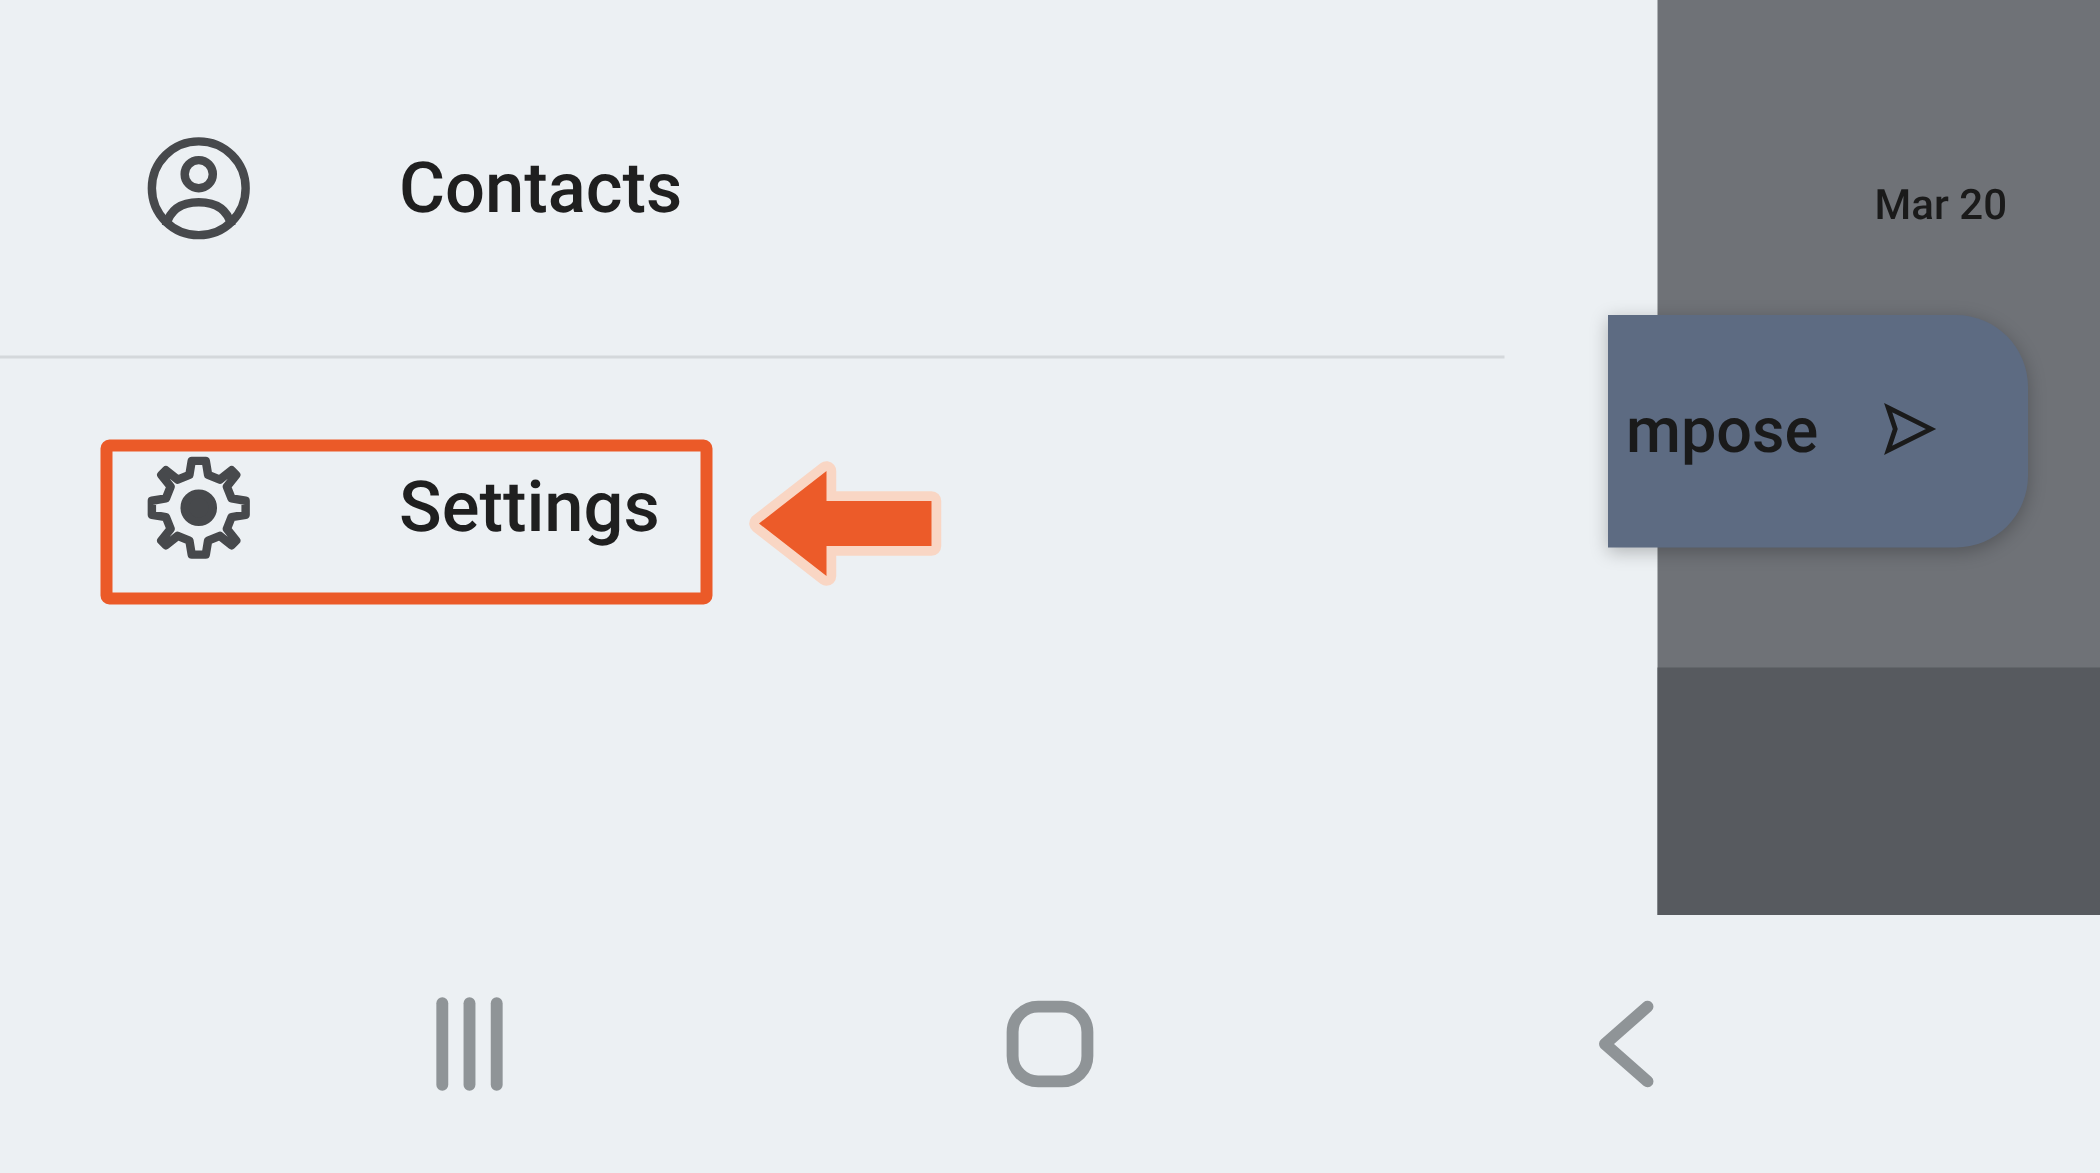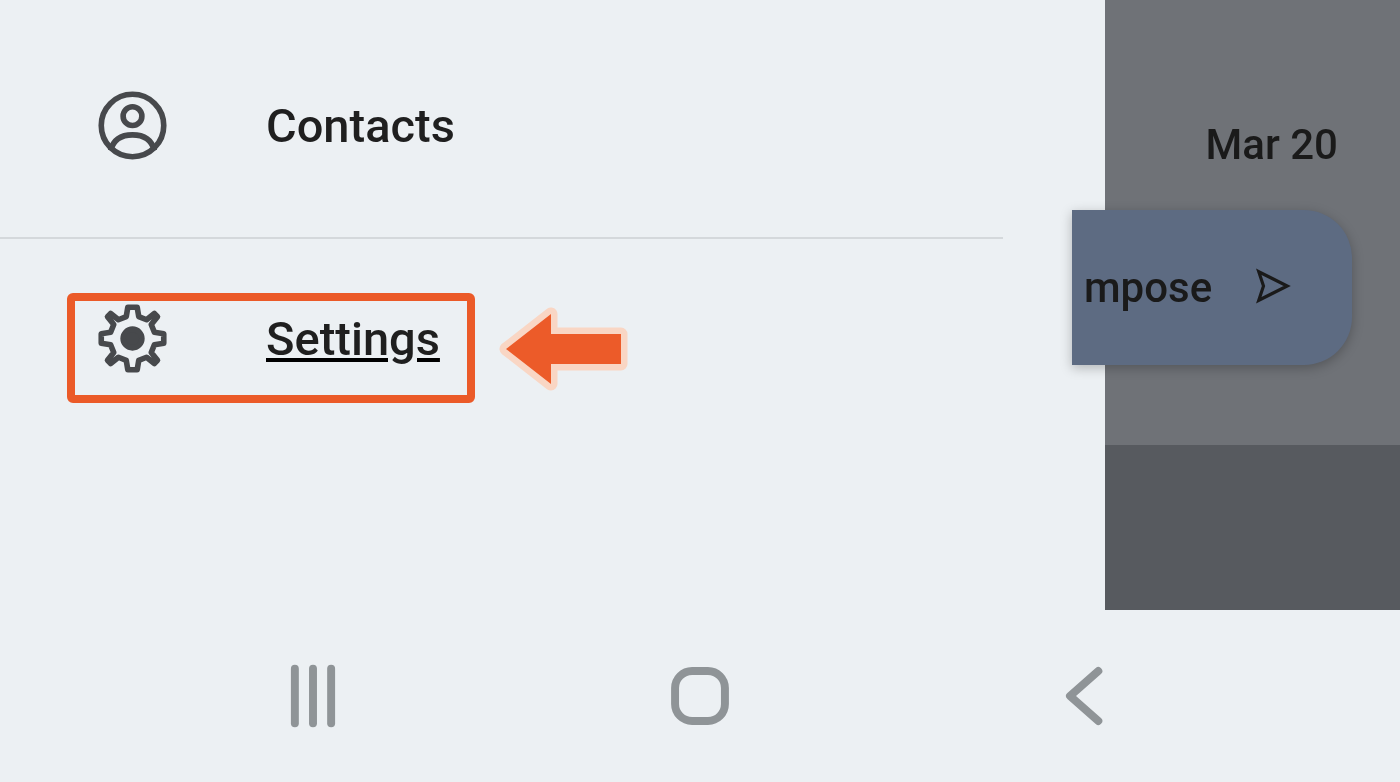--- a/index.html
+++ b/index.html
@@ -26,21 +26,20 @@
       height: 205px;
       cursor: pointer;
     }
     .menu-item-contacts {
       height: 225px;
       border-bottom: 2px solid #d4d8db;
     }
     .menu-item-settings {
       height: 175px;
       padding-top: 24px;
-      text-decoration: underline;
     }
     .menu-item-help {
       height: 175px;
       padding-top: 10px;
     }
     .icon-wrap {
       width: 75px;
       height: 75px;
       display: flex;
       align-items: center;
@@ -74,21 +73,21 @@
       right: 0;
       top: 0;
       width: 295px;
       height: 610px;
       background: #6f7277;
     }
     .bg-date {
       position: absolute;
       right: 62px;
       top: 120px;
-      font-size: 42px;
+      font-size: 28px;
       font-weight: 500;
       color: #1a1a1a;
     }
     .compose-partial {
       position: absolute;
       right: 48px;
       top: 210px;
       width: 280px;
       height: 155px;
       background: #5d6b82;

